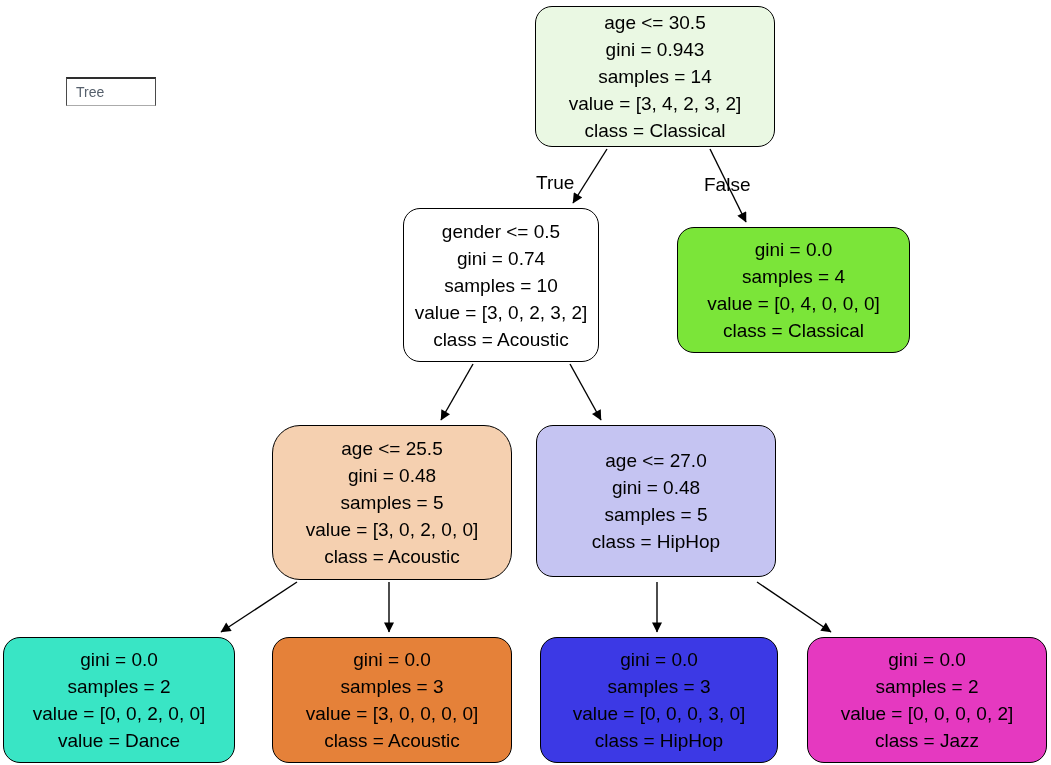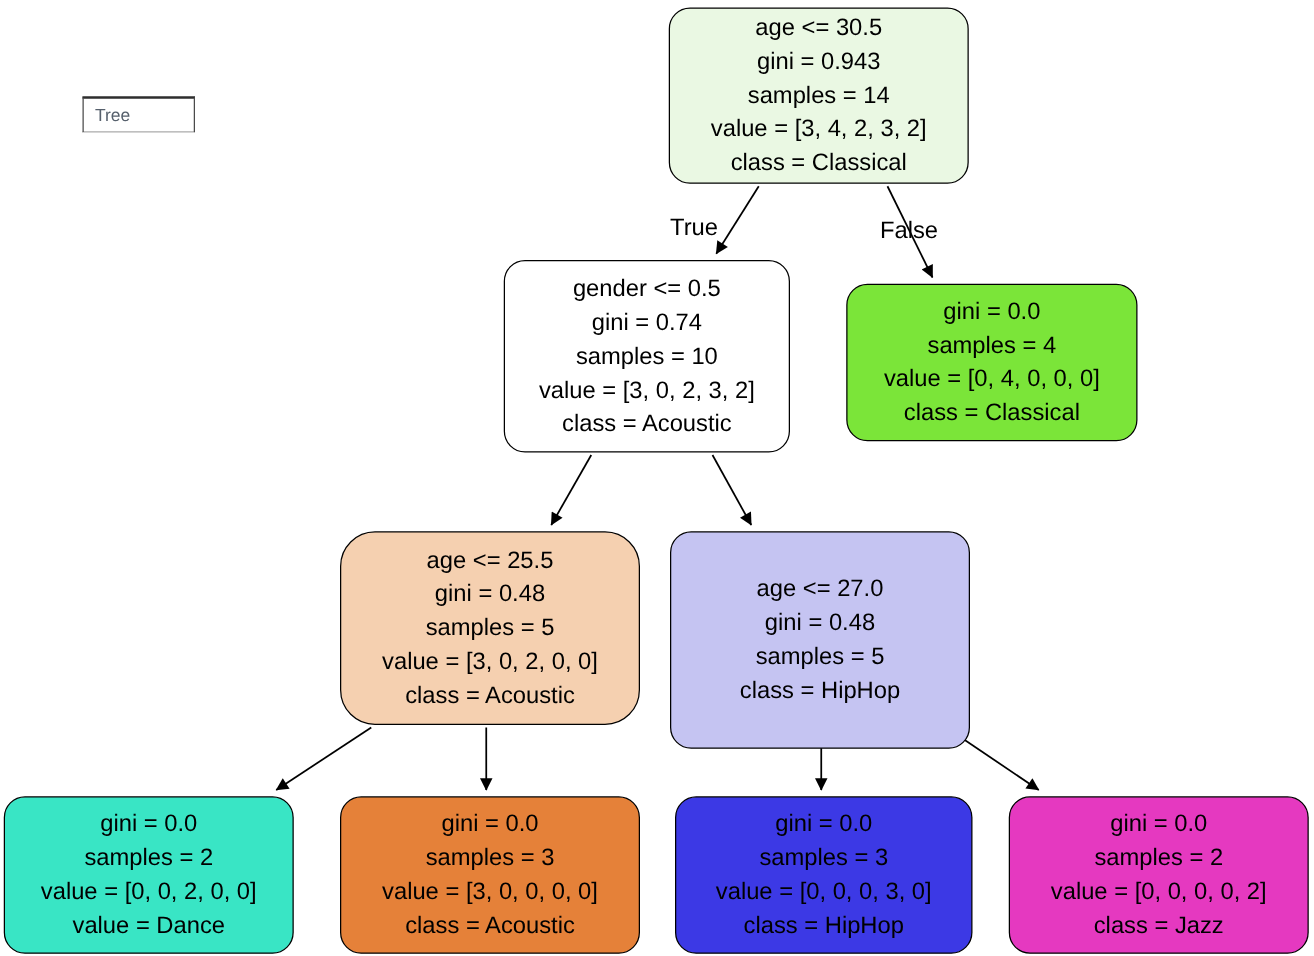--- a/index.html
+++ b/index.html
@@ -57,24 +57,24 @@
     display: flex;
     flex-direction: column;
     align-items: center;
     justify-content: center;
     text-align: center;
     font-size: 19px;
     line-height: 27px;
     color: #000000;
   }
   .node-root      { left: 535px; top:   6px; width: 240px; height: 141px; }
-  .node-gender    { left: 403px; top: 208px; width: 229px; height: 154px; }
+  .node-gender    { left: 403px; top: 208px; width: 196px; height: 154px; }
   .node-classical { left: 677px; top: 227px; width: 233px; height: 126px; }
   .node-age255    { left: 272px; top: 425px; width: 240px; height: 155px; }
-  .node-age270    { left: 536px; top: 425px; width: 240px; height: 174px; }
+  .node-age270    { left: 536px; top: 425px; width: 240px; height: 152px; }
   .node-dance     { left:   3px; top: 637px; width: 232px; height: 126px; }
   .node-acoustic  { left: 272px; top: 637px; width: 240px; height: 126px; }
   .node-hiphop    { left: 540px; top: 637px; width: 238px; height: 126px; }
   .node-jazz      { left: 807px; top: 637px; width: 240px; height: 126px; }
   .label-true  { left: 536px; top: 172px; }
   .label-false { left: 704px; top: 174px; }
 </style>
 </head>
 <body>
 

